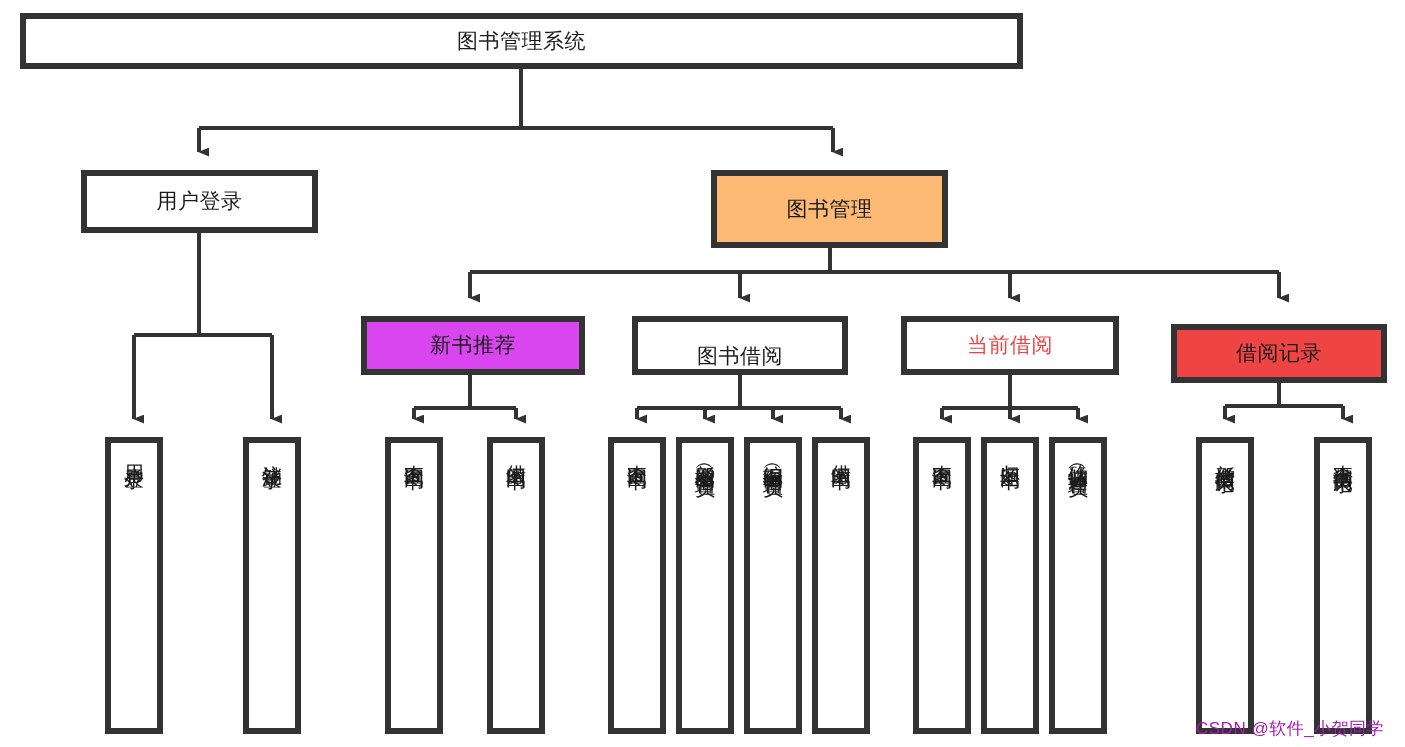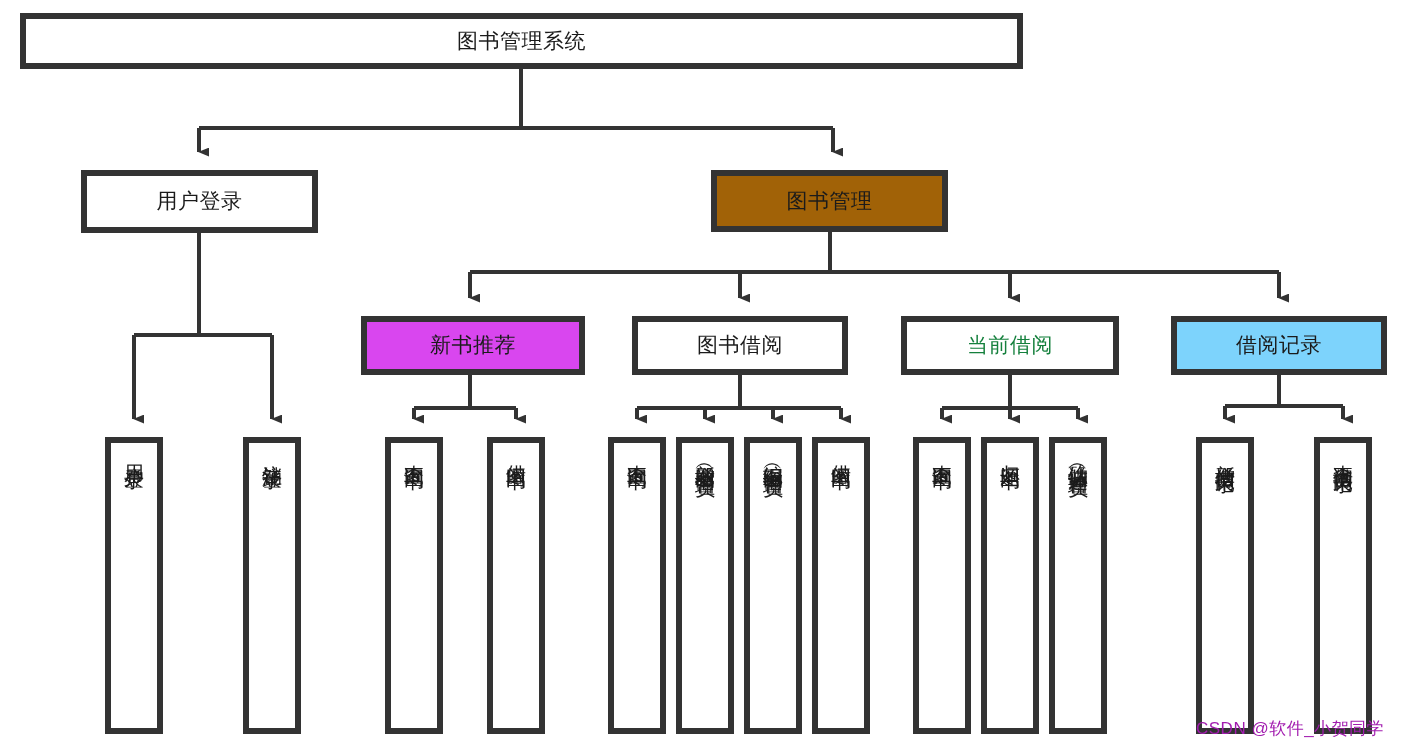--- a/index.html
+++ b/index.html
@@ -121,34 +121,34 @@
     </g>
   </svg>
 
   <div class="node" style="left: 20px; top: 13px; width: 1003px; height: 56px; border-color: rgb(51, 51, 51); background: rgb(255, 255, 255);">
     <span class="label" style="color: rgb(27, 27, 27);">图书管理系统</span>
   </div>
 
   <div class="node" style="left: 81px; top: 170px; width: 237px; height: 63px; border-color: rgb(51, 51, 51); background: rgb(255, 255, 255);">
     <span class="label" style="color: rgb(27, 27, 27);">用户登录</span>
   </div>
-  <div class="node" style="left: 711px; top: 170px; width: 237px; height: 62px; border-color: rgb(51, 51, 51); background: #a16207;">
+  <div class="node" style="left: 711px; top: 170px; width: 237px; height: 78px; border-color: rgb(51, 51, 51); background: #fdba74;">
     <span class="label" style="color: rgb(27, 27, 27);">图书管理</span>
   </div>
 
   <div class="node" style="left: 361px; top: 316px; width: 224px; height: 59px; border-color: rgb(51, 51, 51); background: #d946ef;">
     <span class="label" style="color: rgb(27, 27, 27);">新书推荐</span>
   </div>
-  <div class="node" style="left: 632px; top: 316px; width: 216px; height: 59px; border-color: rgb(51, 51, 51); background: rgb(255, 255, 255);">
+  <div class="node" style="left: 632px; top: 316px; width: 216px; height: 59px; border-color: rgb(51, 51, 51); background: rgb(255, 255, 255); align-items: flex-end;">
     <span class="label" style="color: rgb(27, 27, 27);">图书借阅</span>
   </div>
   <div class="node" style="left: 901px; top: 316px; width: 218px; height: 59px; border-color: rgb(51, 51, 51); background: rgb(255, 255, 255);">
-    <span class="label" style="color: #15803d;">当前借阅</span>
+    <span class="label" style="color: #ef4444;">当前借阅</span>
   </div>
-  <div class="node" style="left: 1171px; top: 316px; width: 216px; height: 59px; border-color: rgb(51, 51, 51); background: #7dd3fc;">
+  <div class="node" style="left: 1171px; top: 324px; width: 216px; height: 59px; border-color: rgb(51, 51, 51); background: #ef4444;">
     <span class="label" style="color: rgb(27, 27, 27);">借阅记录</span>
   </div>
 
   <div class="node leaf" style="left: 105px; top: 437px; width: 58px; height: 297px; border-color: rgb(51, 51, 51); background: rgb(255, 255, 255);">
     <span class="label" style="color: rgb(27, 27, 27);">用户登录</span>
   </div>
   <div class="node leaf" style="left: 243px; top: 437px; width: 58px; height: 297px; border-color: rgb(51, 51, 51); background: rgb(255, 255, 255);">
     <span class="label" style="color: rgb(27, 27, 27);">注销登录</span>
   </div>
   <div class="node leaf" style="left: 385px; top: 437px; width: 58px; height: 297px; border-color: rgb(51, 51, 51); background: rgb(255, 255, 255);">

